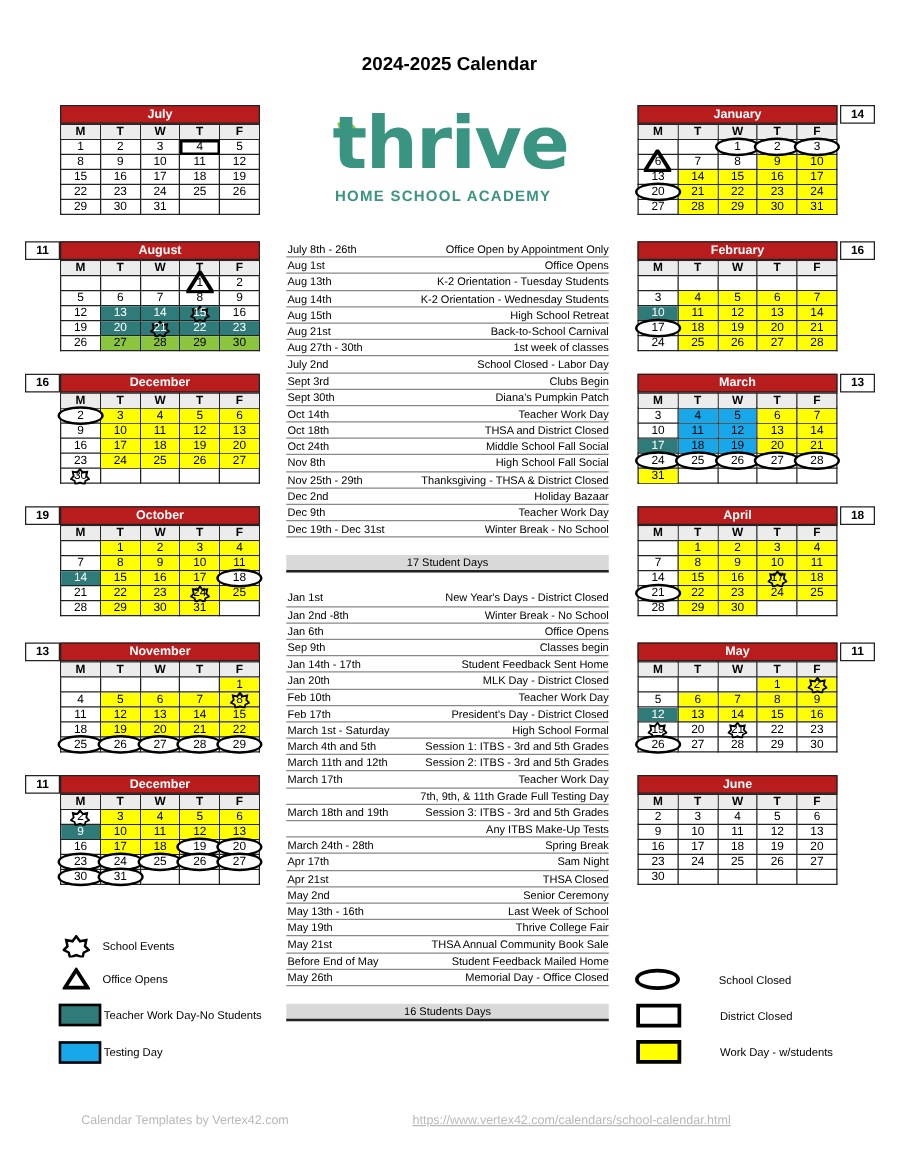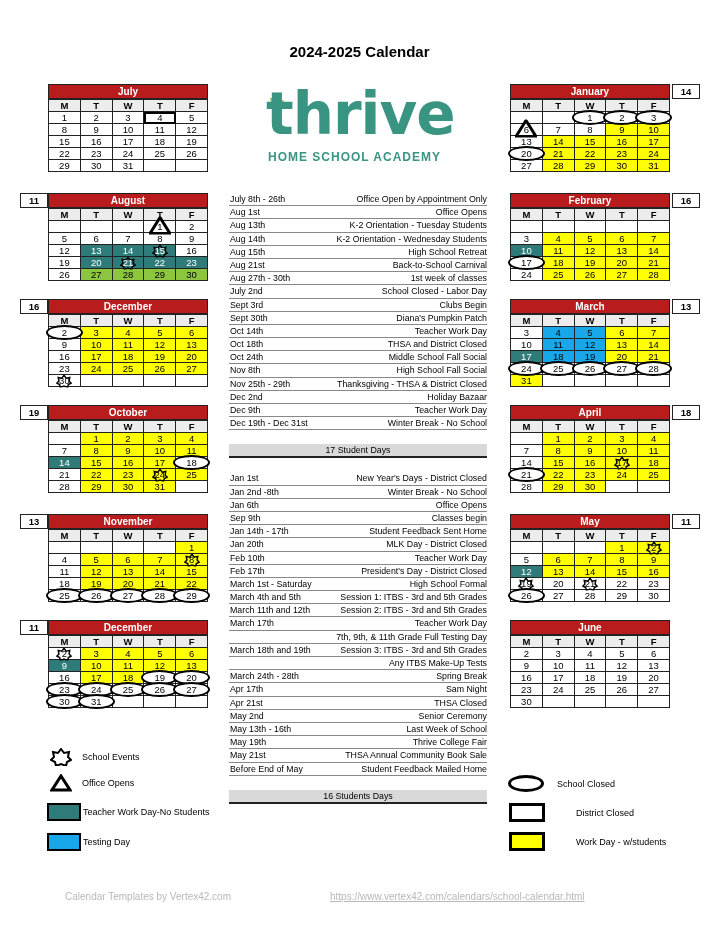--- a/index.html
+++ b/index.html
@@ -832,20 +832,24 @@
         <span>Thrive College Fair</span>
       </div>
       <div class="ev">
         <span class="d">May 21st</span>
         <span>THSA Annual Community Book Sale</span>
       </div>
       <div class="ev">
         <span class="d">Before End of May</span>
         <span>Student Feedback Mailed Home</span>
       </div>
+      <div class="ev">
+        <span class="d">May 26th</span>
+        <span>Memorial Day - Office Closed</span>
+      </div>
     </div>
   <div style="height:14px"></div>
   <div class="sumbar">16 Students Days</div>
 </div>
 
 <div class="legend">
   <div class="lg" style="left:50px;top:748px;">
     <svg width="22" height="18">
         <polygon points="11,1 14,5 19,4 18,9 21,12 17,14 16,18 11,16 6,18 5,14 1,12 4,9 3,4 8,5" fill="#fff" stroke="#000" stroke-width="2"></polygon>
       </svg>
@@ -860,21 +864,21 @@
   <div class="lg" style="left:47px;top:803px;">
     <div style="width:30px;height:14px;background:#2f7b79;border:2px solid #000;"></div>
     <span style="margin-left:2px">Teacher Work Day-No Students</span>
   </div>
   <div class="lg" style="left:47px;top:833px;">
     <div style="width:30px;height:14px;background:#18a7e8;border:2px solid #000;"></div>
     <span style="margin-left:2px">Testing Day</span>
   </div>
   <div class="lg" style="left:508px;top:775px;">
     <div style="width:30px;height:11px;border:3px solid #000;border-radius:50%;"></div>
-    <span style="margin-left:13px">School Closed</span>
+    <span style="margin-left:31px">School Closed</span>
   </div>
   <div class="lg" style="left:509px;top:803px;">
     <div style="width:30px;height:13px;border:3px solid #000;"></div>
     <span style="margin-left:31px">District Closed</span>
   </div>
   <div class="lg" style="left:509px;top:832px;">
     <div style="width:30px;height:13px;background:#ffff00;border:3px solid #000;"></div>
     <span style="margin-left:31px">Work Day - w/students</span>
   </div>
 </div>

